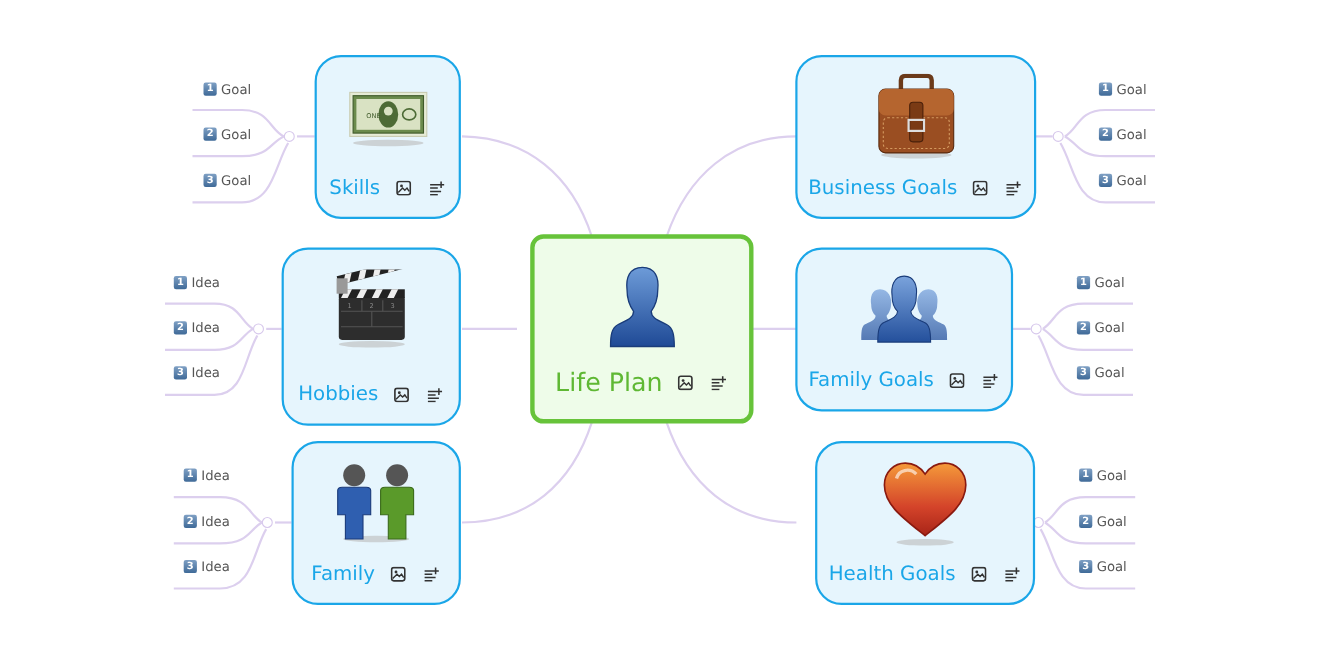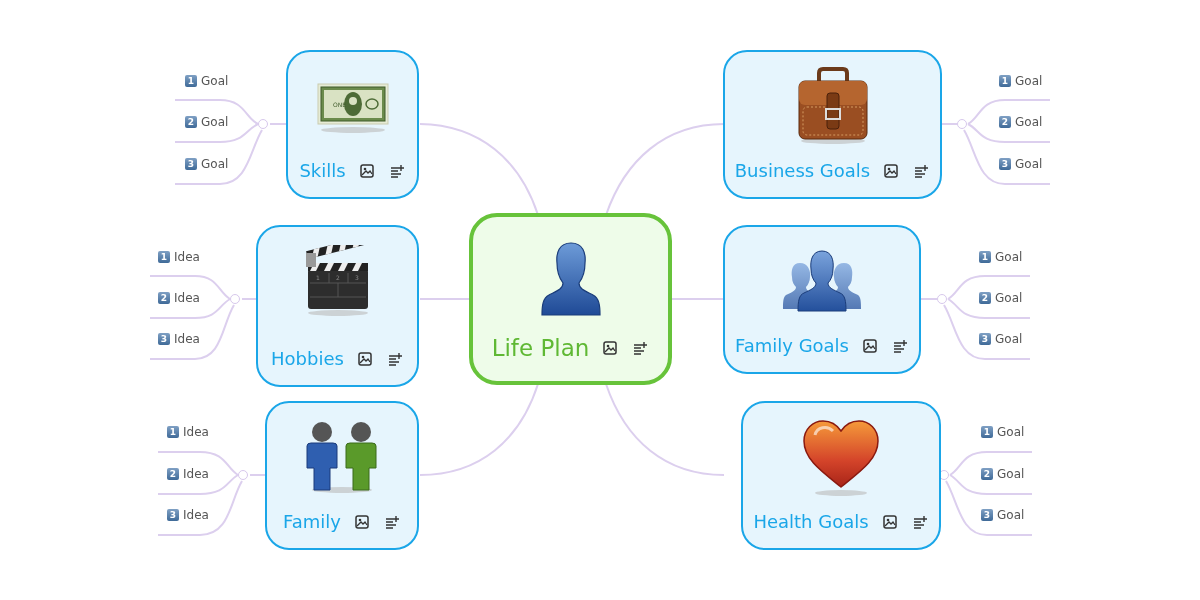--- a/index.html
+++ b/index.html
@@ -1,20 +1,20 @@
 <!DOCTYPE html>
 <html><head>
 <meta charset="utf-8">
 <style>
   html, body { margin:0; padding:0; background:#ffffff; }
   body { width:1200px; height:600px; position:relative; overflow:hidden; font-family:"DejaVu Sans", sans-serif; }
   .canvas { position:absolute; left:0; top:0; width:1200px; height:600px; }
   svg.links { position:absolute; left:0; top:0; width:1200px; height:600px; }
   .node { position:absolute; box-sizing:border-box; background:#e6f5fd; border:2px solid #1aa6e8; border-radius:24px; }
-  .node.root { background:#eefce9; border:4px solid #67c33a; border-radius:28px; }
+  .node.root { background:#eefce9; border:4px solid #67c33a; border-radius:12px;margin-left:13px; }
   .node .pic { position:absolute; left:0; right:0; top:14px; height:80px; display:flex; justify-content:center; align-items:center; }
   .node .row { position:absolute; left:0; right:0; bottom:16px; display:flex; justify-content:center; align-items:center; gap:12px; }
   .node .title { color:#1aa6e8; font-size:18px; white-space:nowrap; }
   .node.root .title { color:#5fb834; font-size:23px; }
   .ico { width:18px; height:18px; display:inline-flex; align-items:center; justify-content:center; }
   .leaf { position:absolute; display:flex; align-items:center; gap:4px; font-size:12px; color:#555; white-space:nowrap; }
   .badge { width:12px; height:12px; border-radius:2px; background:linear-gradient(#7fa0c4,#3f6a98); color:#fff; font-size:9px; font-weight:bold; display:inline-flex; align-items:center; justify-content:center; line-height:1; }
   .hub { position:absolute; width:10px; height:10px; border:1.5px solid #d7c8ec; border-radius:50%; background:#fff; box-sizing:border-box; }
 </style>
 </head>

